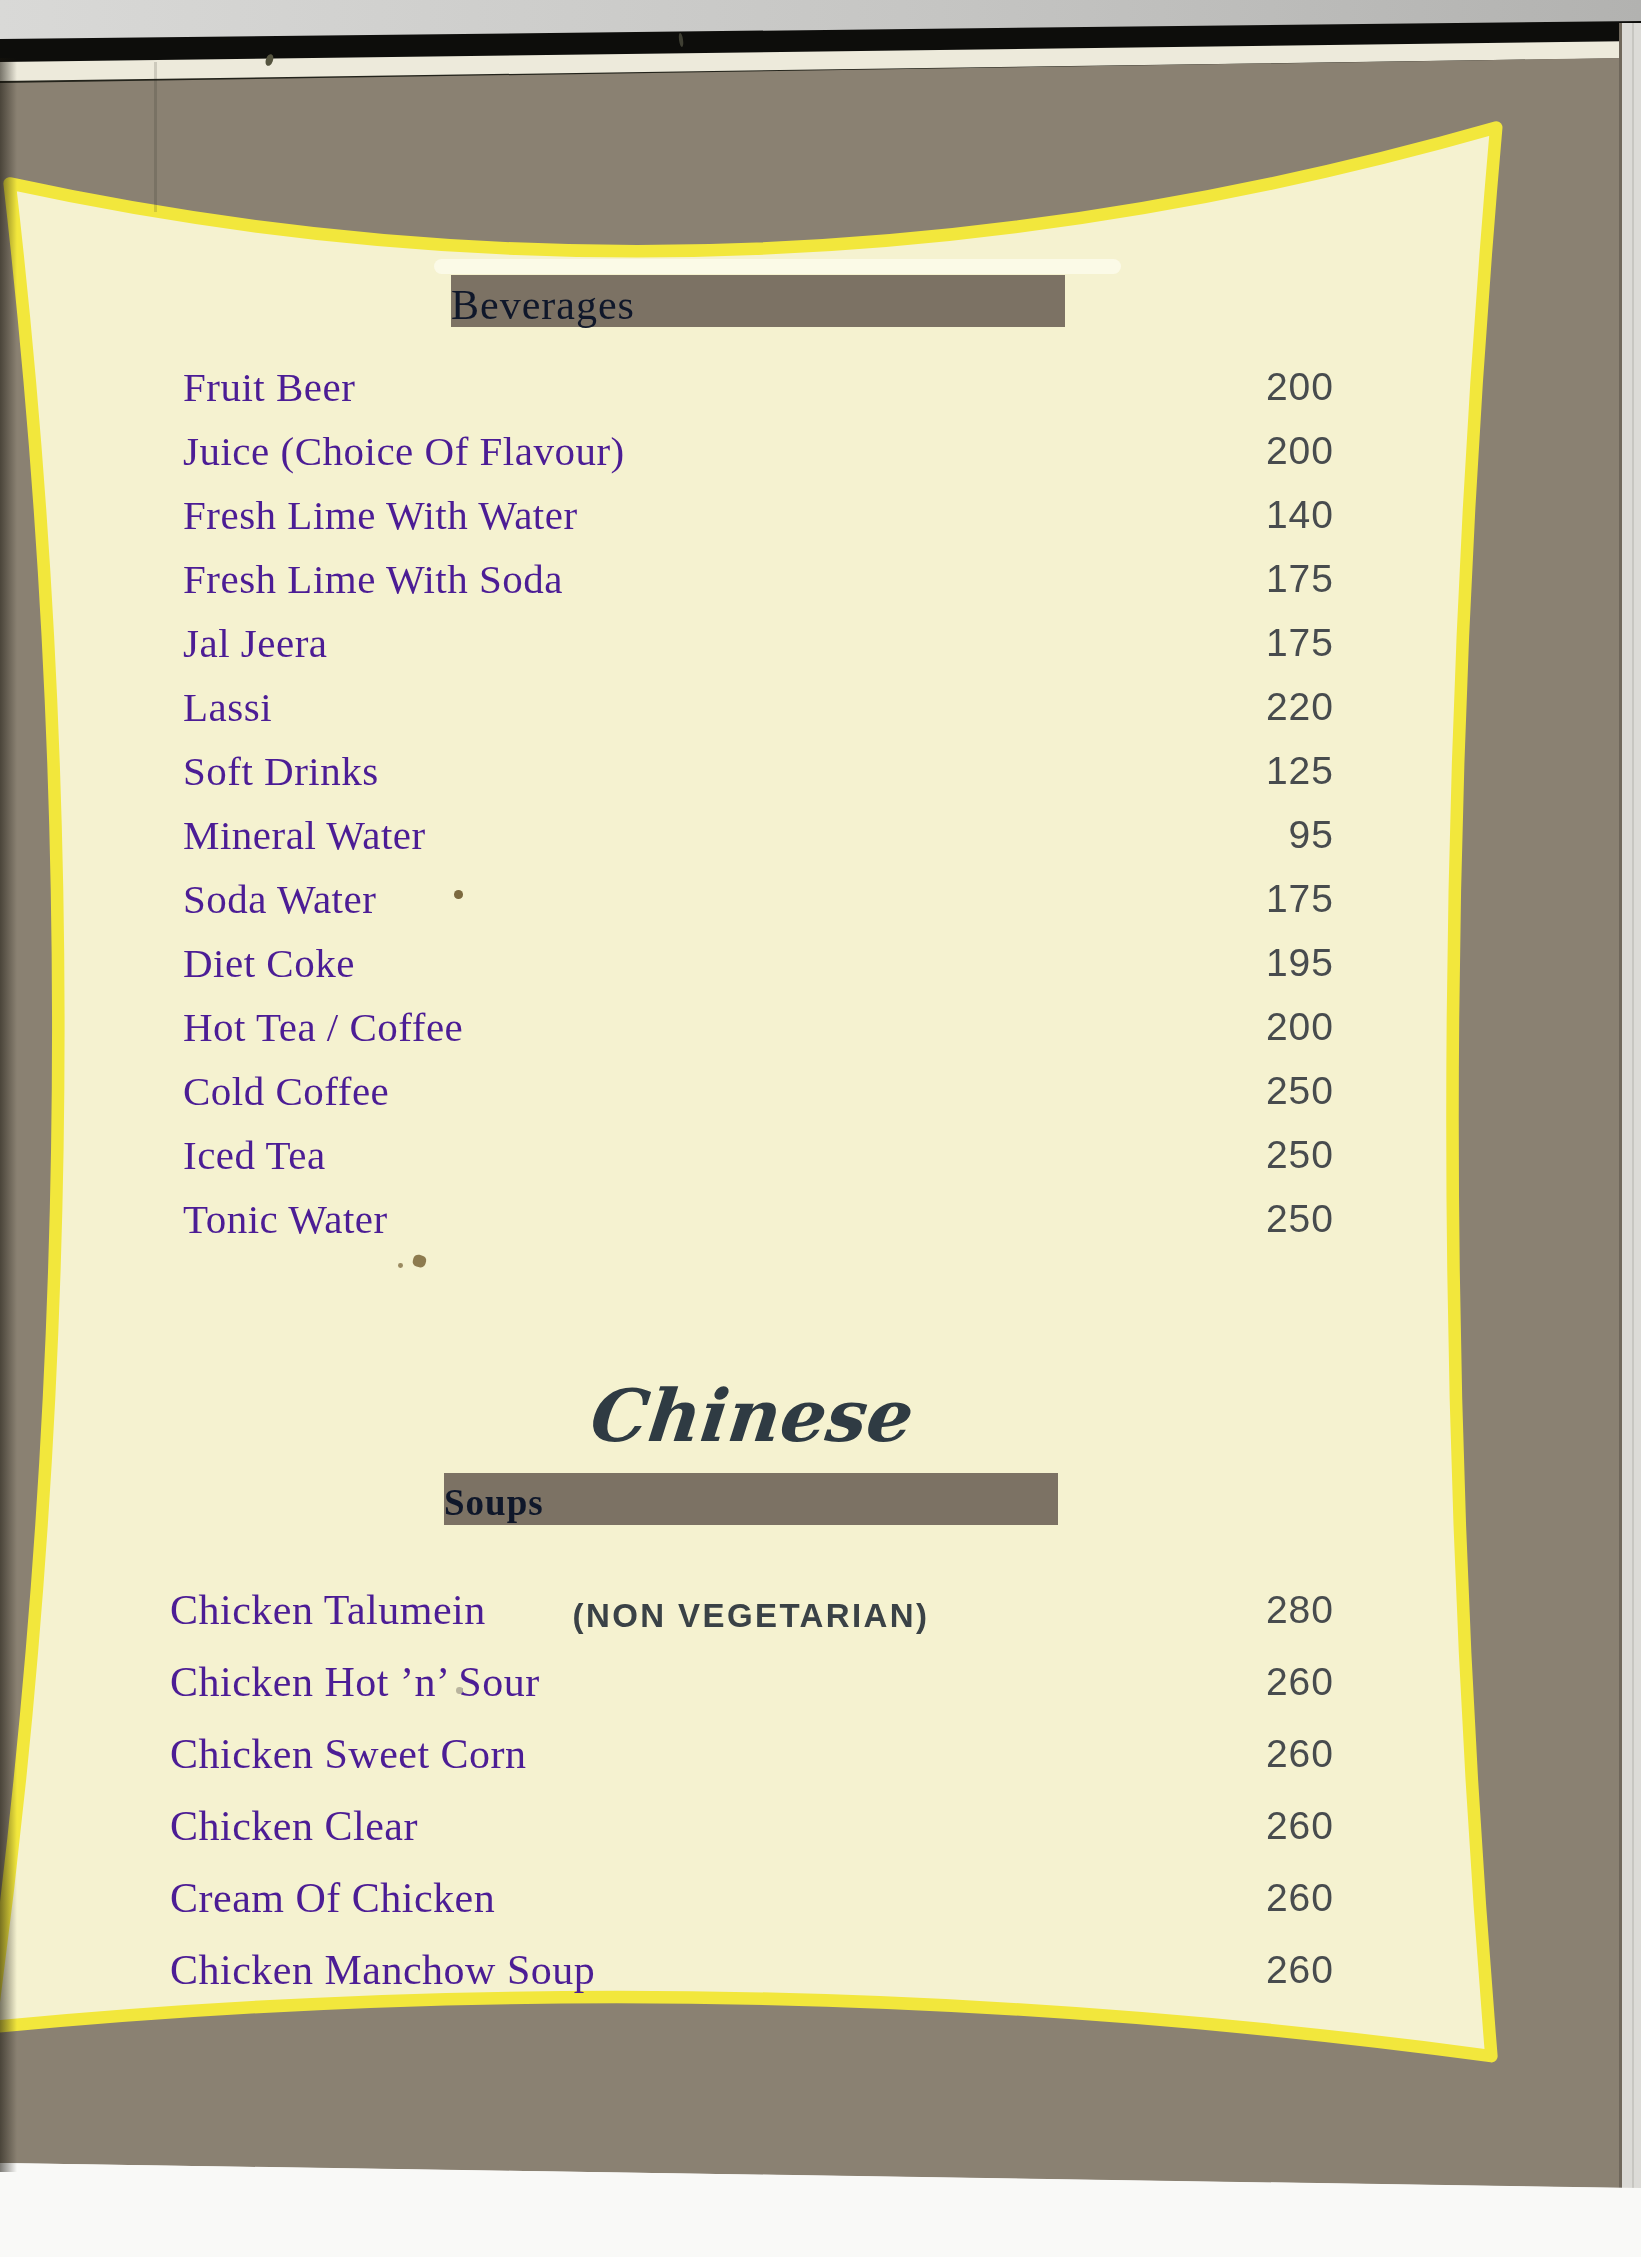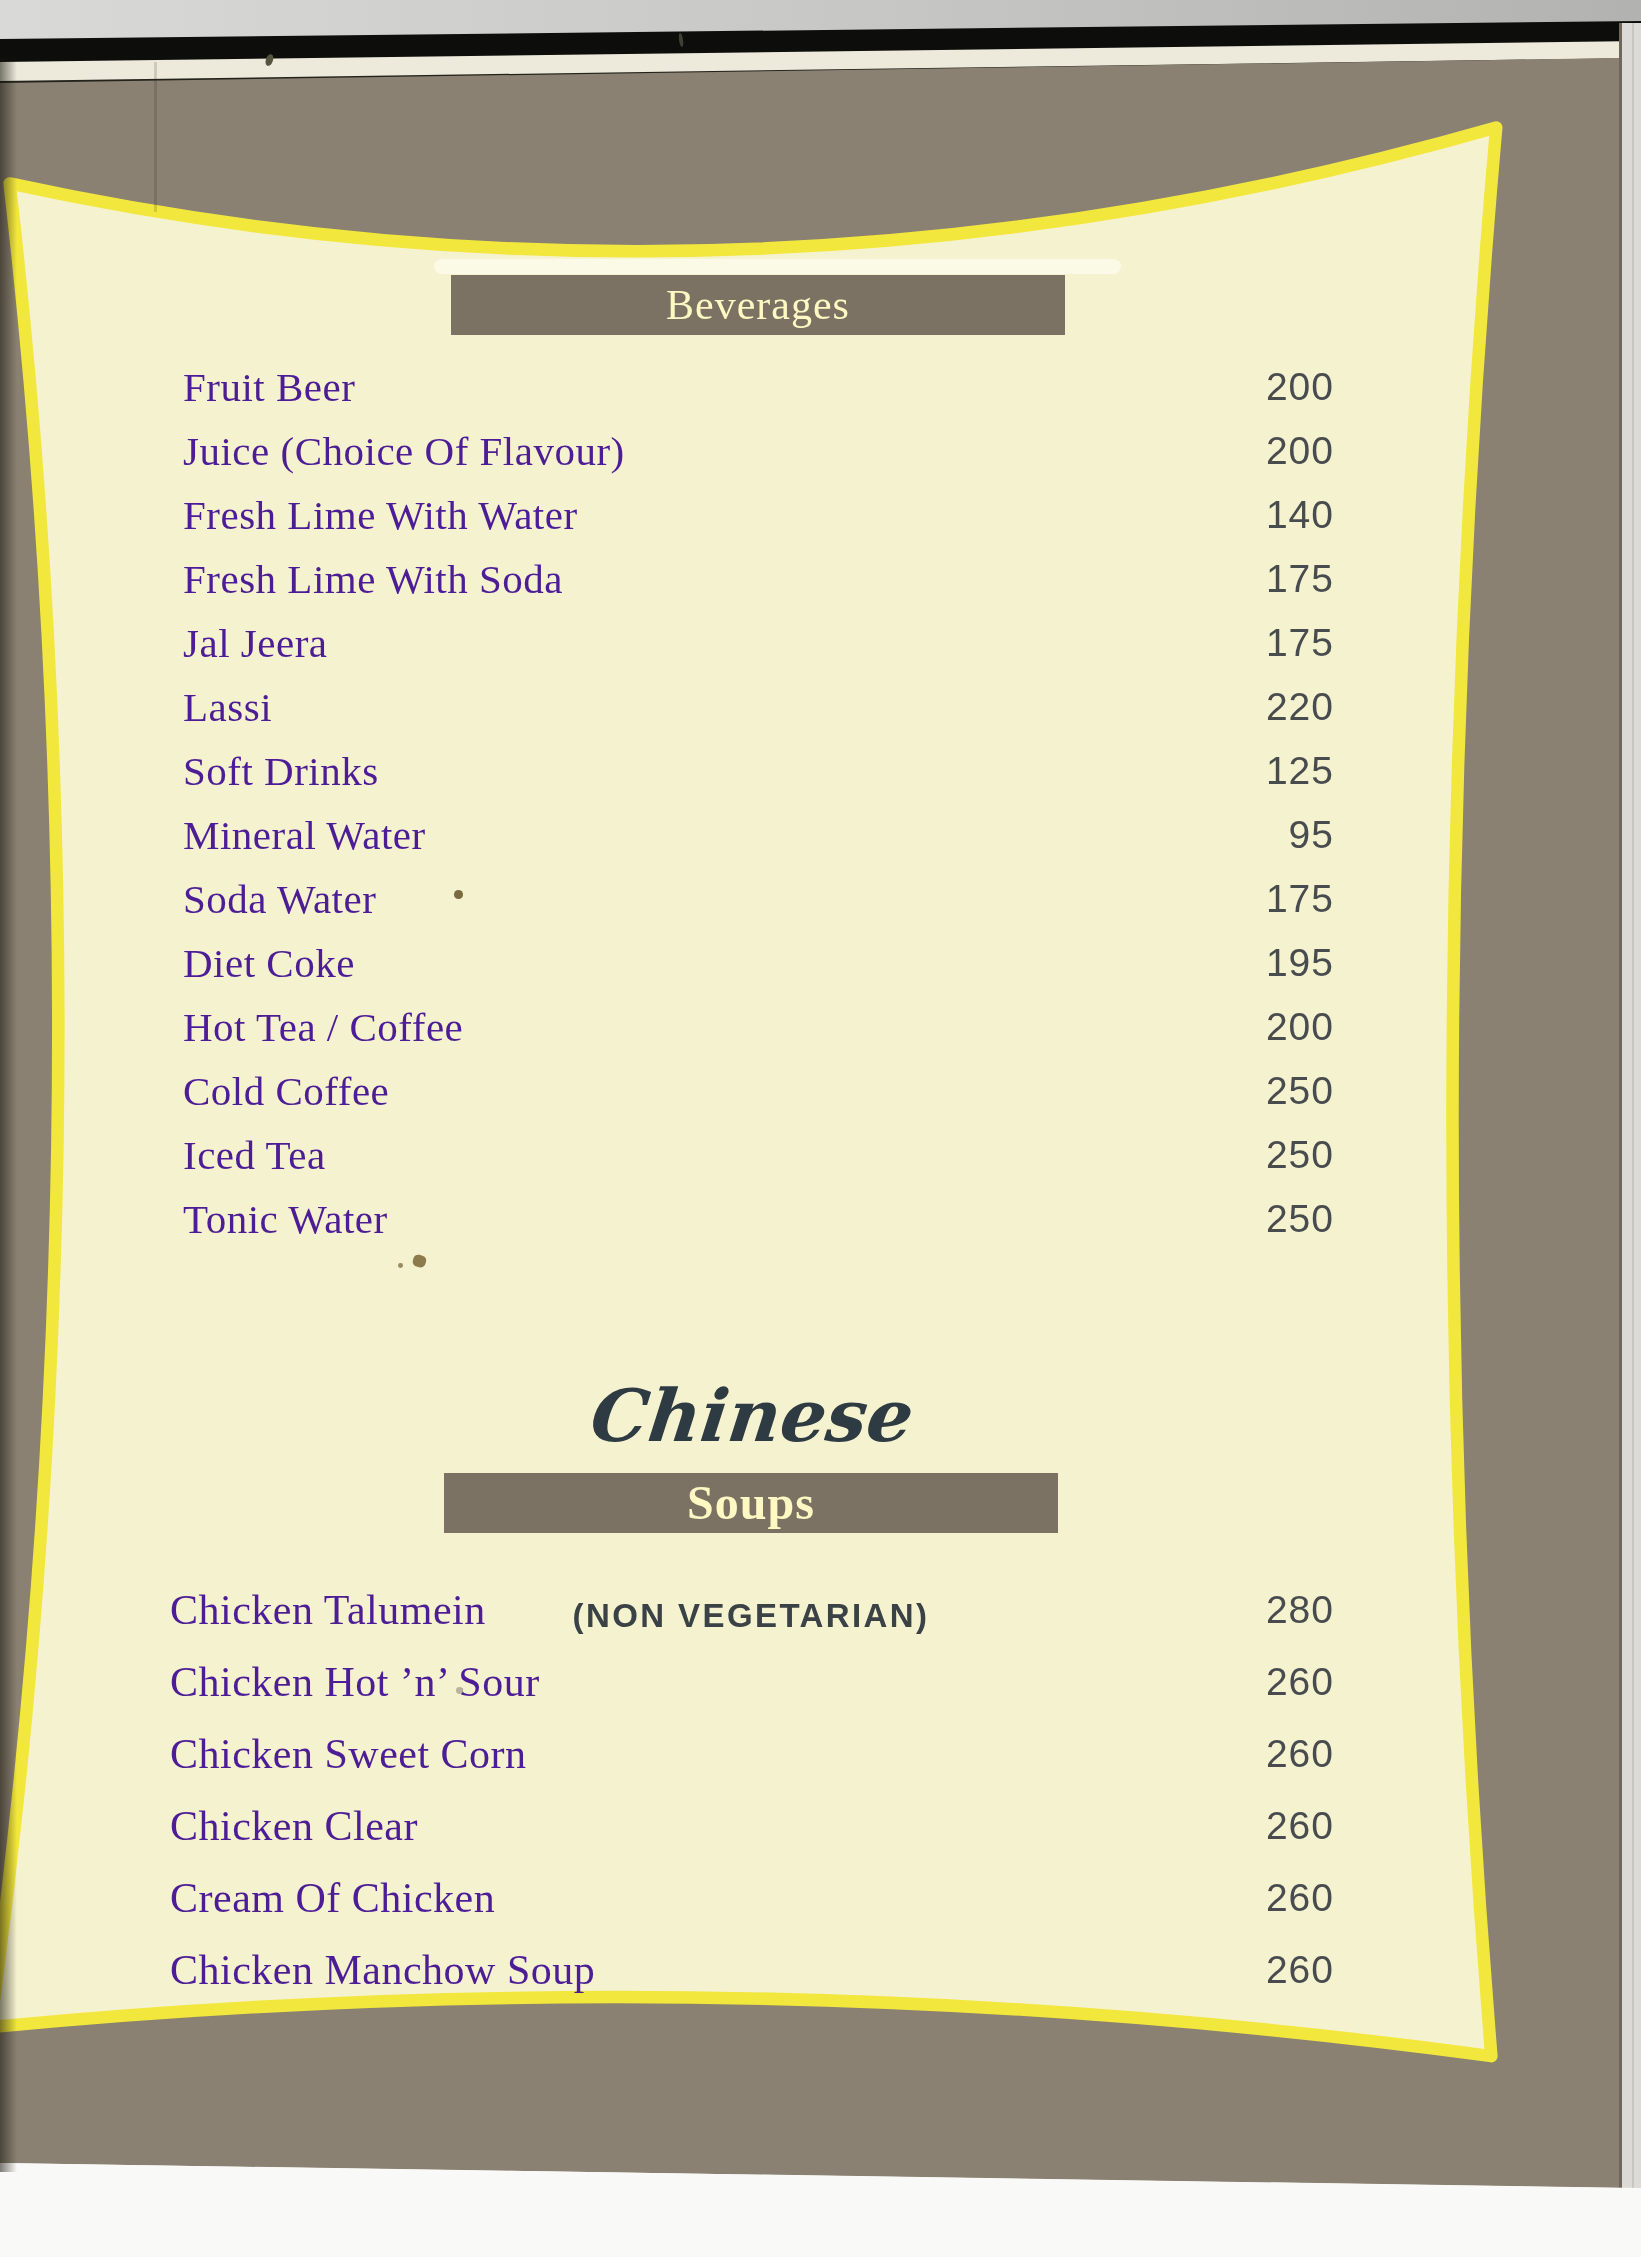--- a/index.html
+++ b/index.html
@@ -39,24 +39,24 @@
   
   .spine-shadow{left:0;top:58px;width:17.4px;height:2114px;
     background:linear-gradient(90deg,rgba(22,19,12,.55),rgba(22,19,12,0));}
   .crease{left:154px;top:62px;width:2.9px;height:150px;background:rgba(40,36,28,.16);}
 
   
   .streak{left:434px;top:259px;width:687px;height:14.5px;border-radius:7.7px;
     background:rgba(253,252,240,.72);}
 
   
-  .bar{height:60px;line-height:60px;text-align:center;background:#7c7264;
-    color:#fef9c3;font-size:42px;letter-spacing:1px;}
+  .bar{height:52px;line-height:60px;background:#7c7264;
+    color:#0f172a;font-size:42px;letter-spacing:1px;}
   .bar-beverages{left:451px;top:275px;width:614px;}
-  .bar-soups{left:444px;top:1473px;width:614px;font-weight:bold;font-size:48px;}
+  .bar-soups{left:444px;top:1473px;width:614px;font-weight:bold;font-size:37px;}
 
   
   .cuisine{left:154px;top:1373px;width:1197px;text-align:center;
     font-family:"DejaVu Serif",serif;font-style:italic;font-weight:600;
     font-size:72px;color:#2f3b43;transform:skewX(-7deg);}
 
   
   .nonveg{left:444px;top:1556px;width:614px;text-align:center;
     font-family:"Liberation Sans",sans-serif;font-weight:bold;
     font-size:33px;letter-spacing:2.4px;color:#3a4246;margin-top:41px;}

